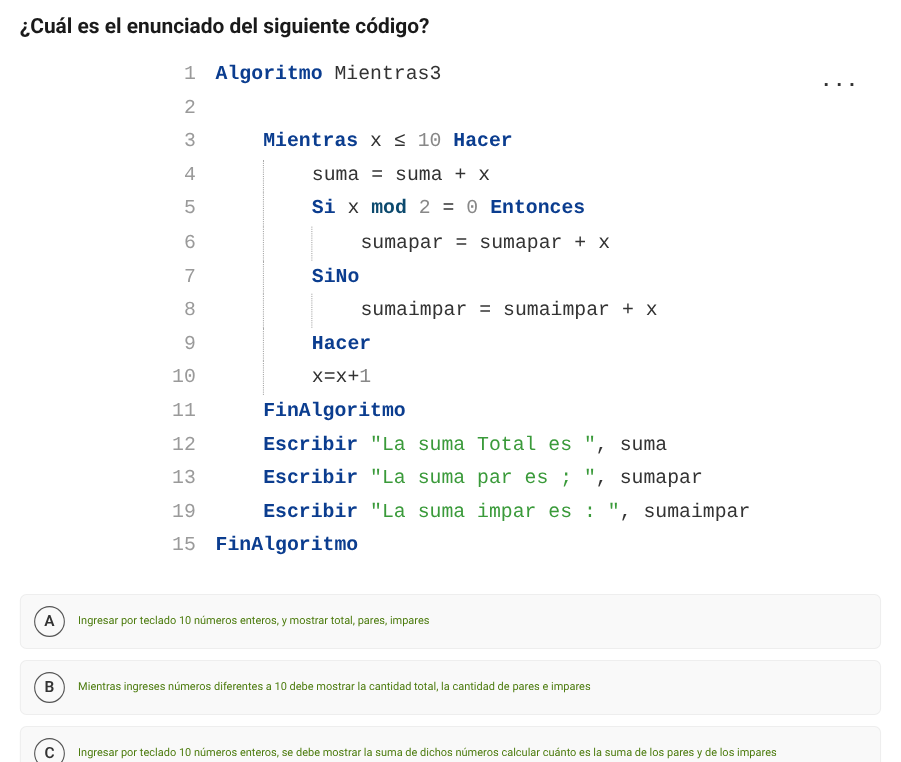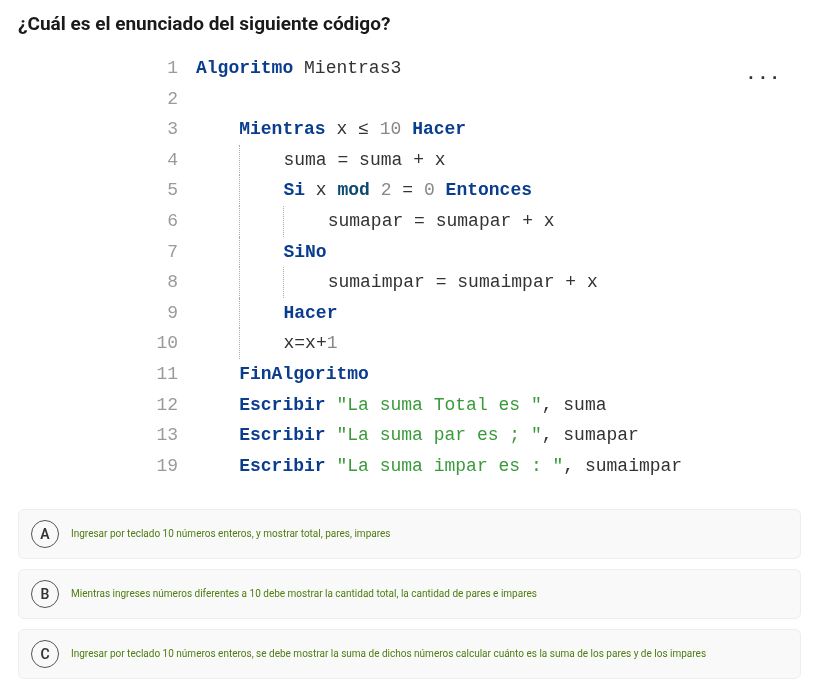--- a/index.html
+++ b/index.html
@@ -151,20 +151,24 @@
         <span class="code-content">    <span class="kw">Escribir</span> <span class="str">"La suma Total es "</span><span class="op">,</span> <span class="ident">suma</span></span>
       </div>
       <div class="code-line">
         <span class="ln">13</span>
         <span class="code-content">    <span class="kw">Escribir</span> <span class="str">"La suma par es ; "</span><span class="op">,</span> <span class="ident">sumapar</span></span>
       </div>
       <div class="code-line">
         <span class="ln">19</span>
         <span class="code-content">    <span class="kw">Escribir</span> <span class="str">"La suma impar es : "</span><span class="op">,</span> <span class="ident">sumaimpar</span></span>
       </div>
+      <div class="code-line">
+        <span class="ln">15</span>
+        <span class="code-content"><span class="kw">FinAlgoritmo</span></span>
+      </div>
     </div>
 </div>
 
 <div class="answers" id="answers">
     <div class="answer-option">
       <div class="answer-letter">A</div>
       <div class="answer-text">Ingresar por teclado 10 números enteros, y mostrar total, pares, impares</div>
     </div>
     <div class="answer-option">
       <div class="answer-letter">B</div>

